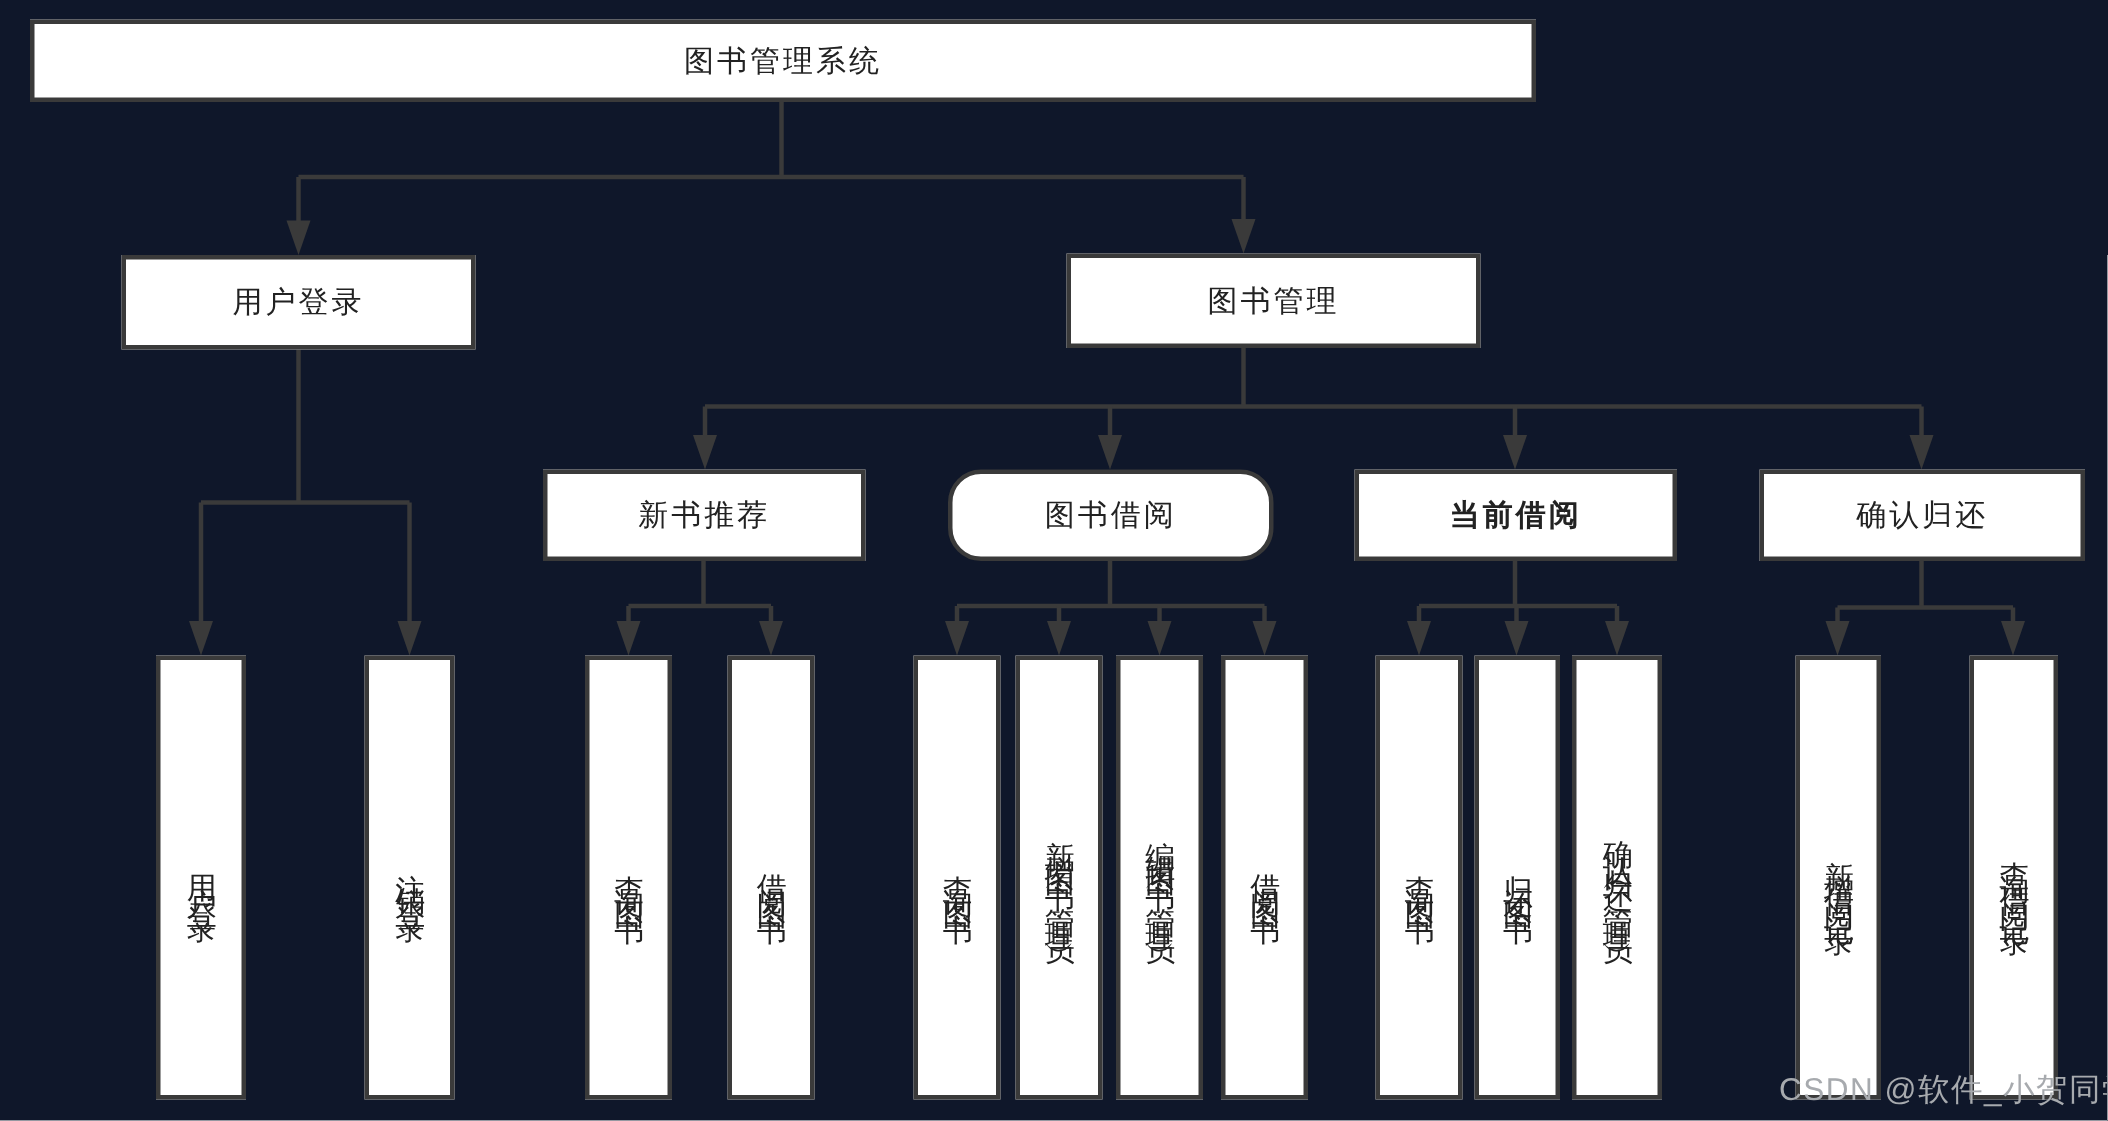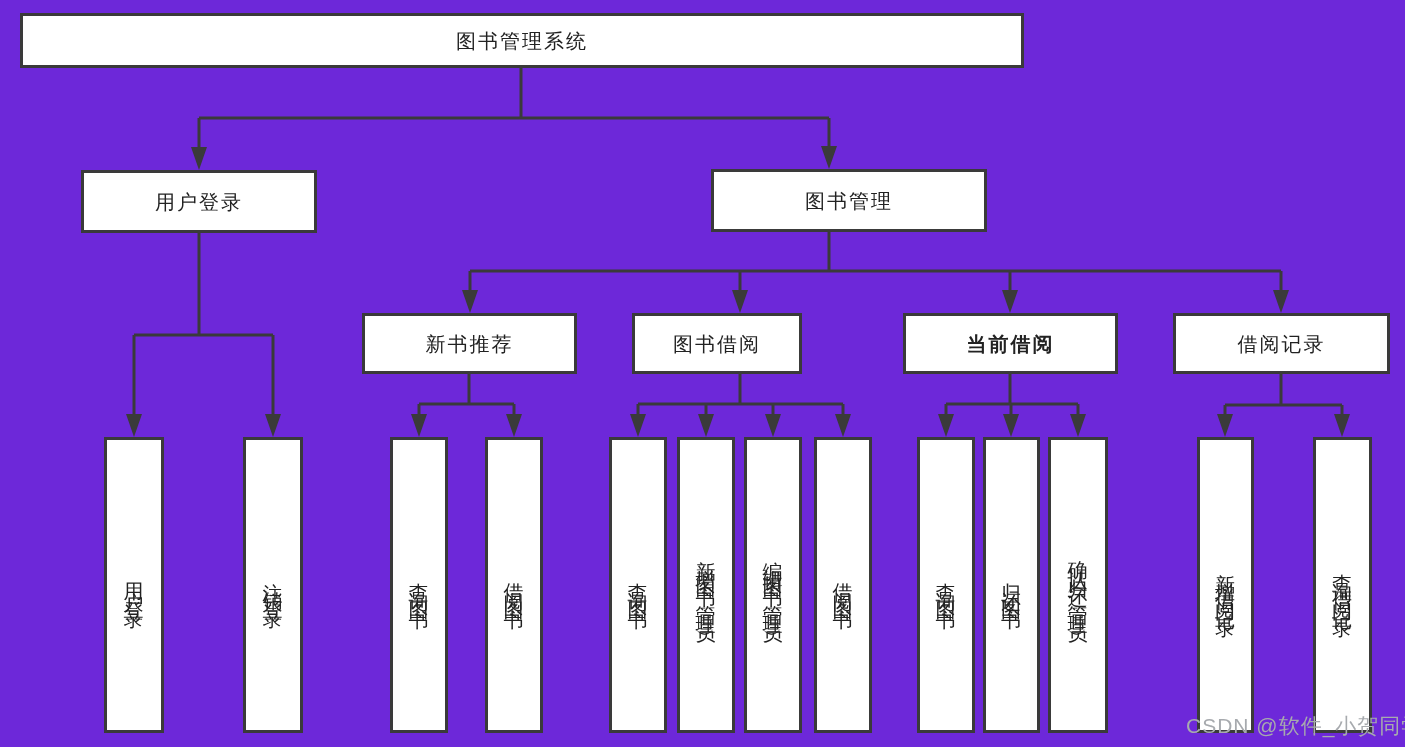--- a/index.html
+++ b/index.html
@@ -5,21 +5,21 @@
   html, body {
     margin: 0;
     padding: 0;
     background: #ffffff;
     font-family: "Liberation Sans", "DejaVu Sans", sans-serif;
   }
   #canvas {
     position: relative;
     width: 1405px;
     height: 747px;
-    background: #6d28d9;
+    background: #0f172a;
     overflow: hidden;
   }
   #edges {
     position: absolute;
     left: 0; top: 0;
     width: 1405px; height: 747px;
     pointer-events: none;
   }
   .node {
     position: absolute;
@@ -157,23 +157,23 @@
       <polygon points="1334,414 1350,414 1342,437"></polygon>
     </g>
   </svg>
 
   <div class="node" style="left:20px; top:13px; width:1004px; height:55px;">图书管理系统</div>
 
   <div class="node" style="left:81px; top:170px; width:236px; height:63px;">用户登录</div>
   <div class="node" style="left:711px; top:169px; width:276px; height:63px;">图书管理</div>
 
   <div class="node" style="left:362px; top:313px; width:215px; height:61px;">新书推荐</div>
-  <div class="node" style="left:632px; top:313px; width:170px; height:61px;">图书借阅</div>
+  <div class="node" style="left:632px; top:313px; width:217px; height:61px;border-radius:22px;">图书借阅</div>
   <div class="node" style="left:903px; top:313px; width:215px; height:61px;font-weight:bold;">当前借阅</div>
-  <div class="node" style="left:1173px; top:313px; width:217px; height:61px;">借阅记录</div>
+  <div class="node" style="left:1173px; top:313px; width:217px; height:61px;">确认归还</div>
 
   <div class="vnode" style="left:104px; top:437px; width:60px; height:296px;">
     <span>用户登录</span>
   </div>
   <div class="vnode" style="left:243px; top:437px; width:60px; height:296px;">
     <span>注销登录</span>
   </div>
 
   <div class="vnode" style="left:390px; top:437px; width:58px; height:296px;">
     <span>查询图书</span>

